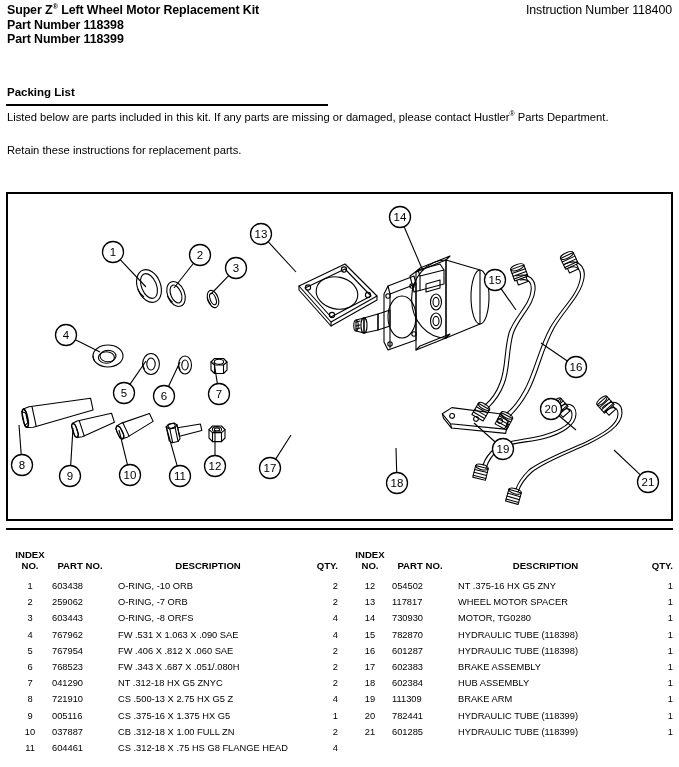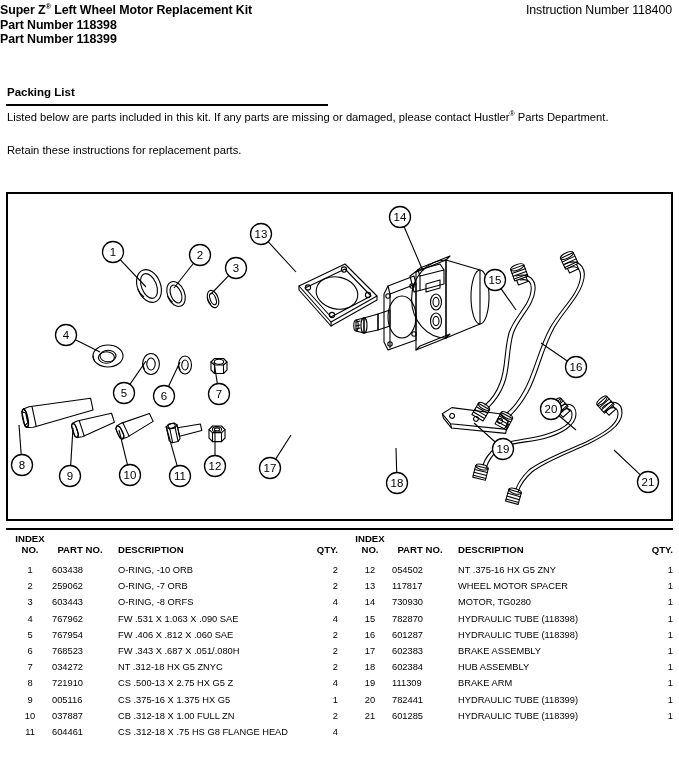--- a/index.html
+++ b/index.html
@@ -8,21 +8,21 @@
     width: 679px; height: 767px;
     background: #ffffff;
     font-family: "Liberation Sans", sans-serif;
     color: #000000;
     overflow: hidden;
   }
   .page { position: relative; width: 679px; height: 767px; }
 
   
   .header { position: absolute; left: 0; top: 0; width: 679px; height: 78px; }
-  .title-block { position: absolute; left: 0; top: 3px; }
+  .title-block { position: absolute; left: 7px; top: 3px; }
   .title-line {
     font-size: 12.4px; font-weight: bold; line-height: 14.6px;
     white-space: nowrap; letter-spacing: -0.1px;
   }
   .title-line sup { font-size: 7.5px; vertical-align: super; line-height: 0; }
   .instr-number {
     position: absolute; right: 7px; top: 3px;
     font-size: 12.4px; font-weight: normal; white-space: nowrap;
     letter-spacing: -0.1px;
   }
@@ -56,38 +56,38 @@
   .diagram-svg { position: absolute; left: 0; top: 0; width: 100%; height: 100%; display: block; }
 
   
   .table-rule {
     position: absolute; left: 6px; top: 528px;
     width: 667px; height: 2.2px; background: #000;
   }
   .parts-tables {
     position: absolute; left: 0; top: 534px; width: 679px;
   }
-  .parts-col { position: absolute; top: 0; }
+  .parts-col { position: absolute; top: 16px; }
   .parts-col.left  { left: 8px;   width: 330px; }
   .parts-col.right { left: 348px; width: 325px; }
 
   table.parts { width: 100%; border-collapse: collapse; }
   table.parts th {
     font-size: 9.6px; font-weight: bold; padding: 0 0 7px 0;
     vertical-align: bottom; line-height: 10.5px;
   }
   table.parts td {
     font-size: 9.3px; font-weight: normal; padding: 3.1px 0;
     line-height: 10px; white-space: nowrap;
   }
   .c-index { width: 44px; text-align: center; }
   .c-part  { width: 56px; }
   .c-desc  { text-align: left; padding-left: 10px !important; }
   .c-qty   { width: 40px; text-align: right; }
-  th.c-desc { text-align: left; padding-left: 10px !important; }
+  th.c-desc { text-align: center; padding-left: 10px !important; }
 </style>
 </head>
 <body>
 
 <div class="page">
 
   <div class="header">
     <div class="title-block">
       <div class="title-line"><span>Super Z</span><sup>®</sup><span> Left Wheel Motor Replacement Kit</span></div>
       <div class="title-line">Part Number 118398</div>
@@ -525,21 +525,21 @@
               <td class="c-qty">2</td>
             </tr>
             <tr>
               <td class="c-index">6</td>
               <td class="c-part">768523</td>
               <td class="c-desc">FW .343 X .687 X .051/.080H</td>
               <td class="c-qty">2</td>
             </tr>
             <tr>
               <td class="c-index">7</td>
-              <td class="c-part">034272</td>
+              <td class="c-part">041290</td>
               <td class="c-desc">NT .312-18 HX G5 ZNYC</td>
               <td class="c-qty">2</td>
             </tr>
             <tr>
               <td class="c-index">8</td>
               <td class="c-part">721910</td>
               <td class="c-desc">CS .500-13 X 2.75 HX G5 Z</td>
               <td class="c-qty">4</td>
             </tr>
             <tr>

